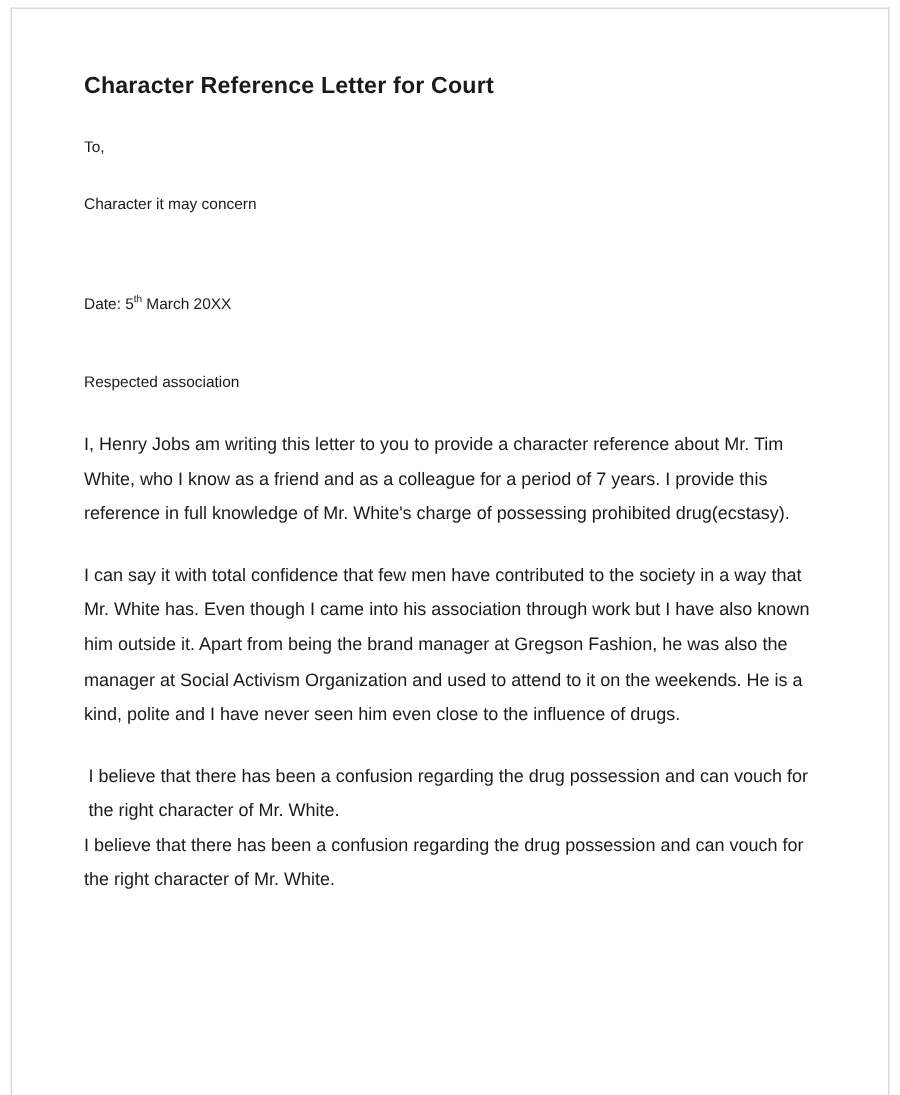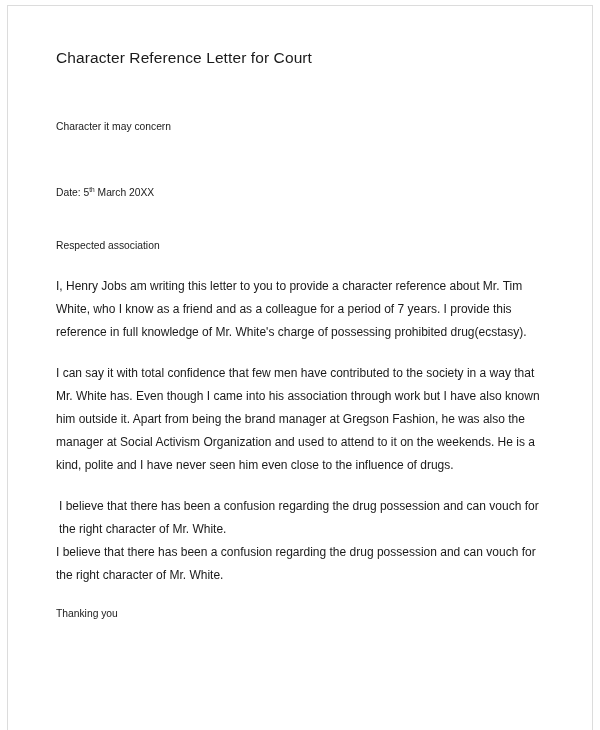--- a/index.html
+++ b/index.html
@@ -26,21 +26,21 @@
     overflow: hidden;
   }
 
   #letter {
     box-sizing: border-box;
     padding: 42px 40px 0 48px;
   }
 
   .doc-title {
     font-size: 15.5px;
-    font-weight: normal;
+    font-weight: bold;
     color: #1a1a1a;
     letter-spacing: 0.1px;
     margin: 0 0 26px 0;
     line-height: 1.3;
   }
 
   .line {
     font-size: 10.3px;
     color: #1a1a1a;
     line-height: 1.0;
@@ -74,20 +74,21 @@
   }
 </style>
 </head>
 <body>
 
 <div id="page">
   <div id="letter">
 
     <h1 class="doc-title">Character Reference Letter for Court</h1>
 
+    <p class="line">To,</p>
 
     <div class="gap-28"></div>
 
     <p class="line">Character it may concern</p>
 
     <div class="gap-28"></div>
 
 
     <div class="gap-28"></div>
 
@@ -109,16 +110,15 @@
     <p class="para">I can say it with total confidence that few men have contributed to the society in a way that Mr. White has. Even though I came into his association through work but I have also known him outside it. Apart from being the brand manager at Gregson Fashion, he was also the manager at Social Activism Organization and used to attend to it on the weekends. He is a kind, polite and I have never seen him even close to the influence of drugs.</p>
 
     <div class="gap-18"></div>
 
     <p class="para para-indent">I believe that there has been a confusion regarding the drug possession and can vouch for the right character of Mr. White.</p>
 
     <p class="para">I believe that there has been a confusion regarding the drug possession and can vouch for the right character of Mr. White.</p>
 
     <div class="gap-22"></div>
 
-    <p class="line">Thanking you</p>
 
   </div>
 </div>
 
 </body></html>

